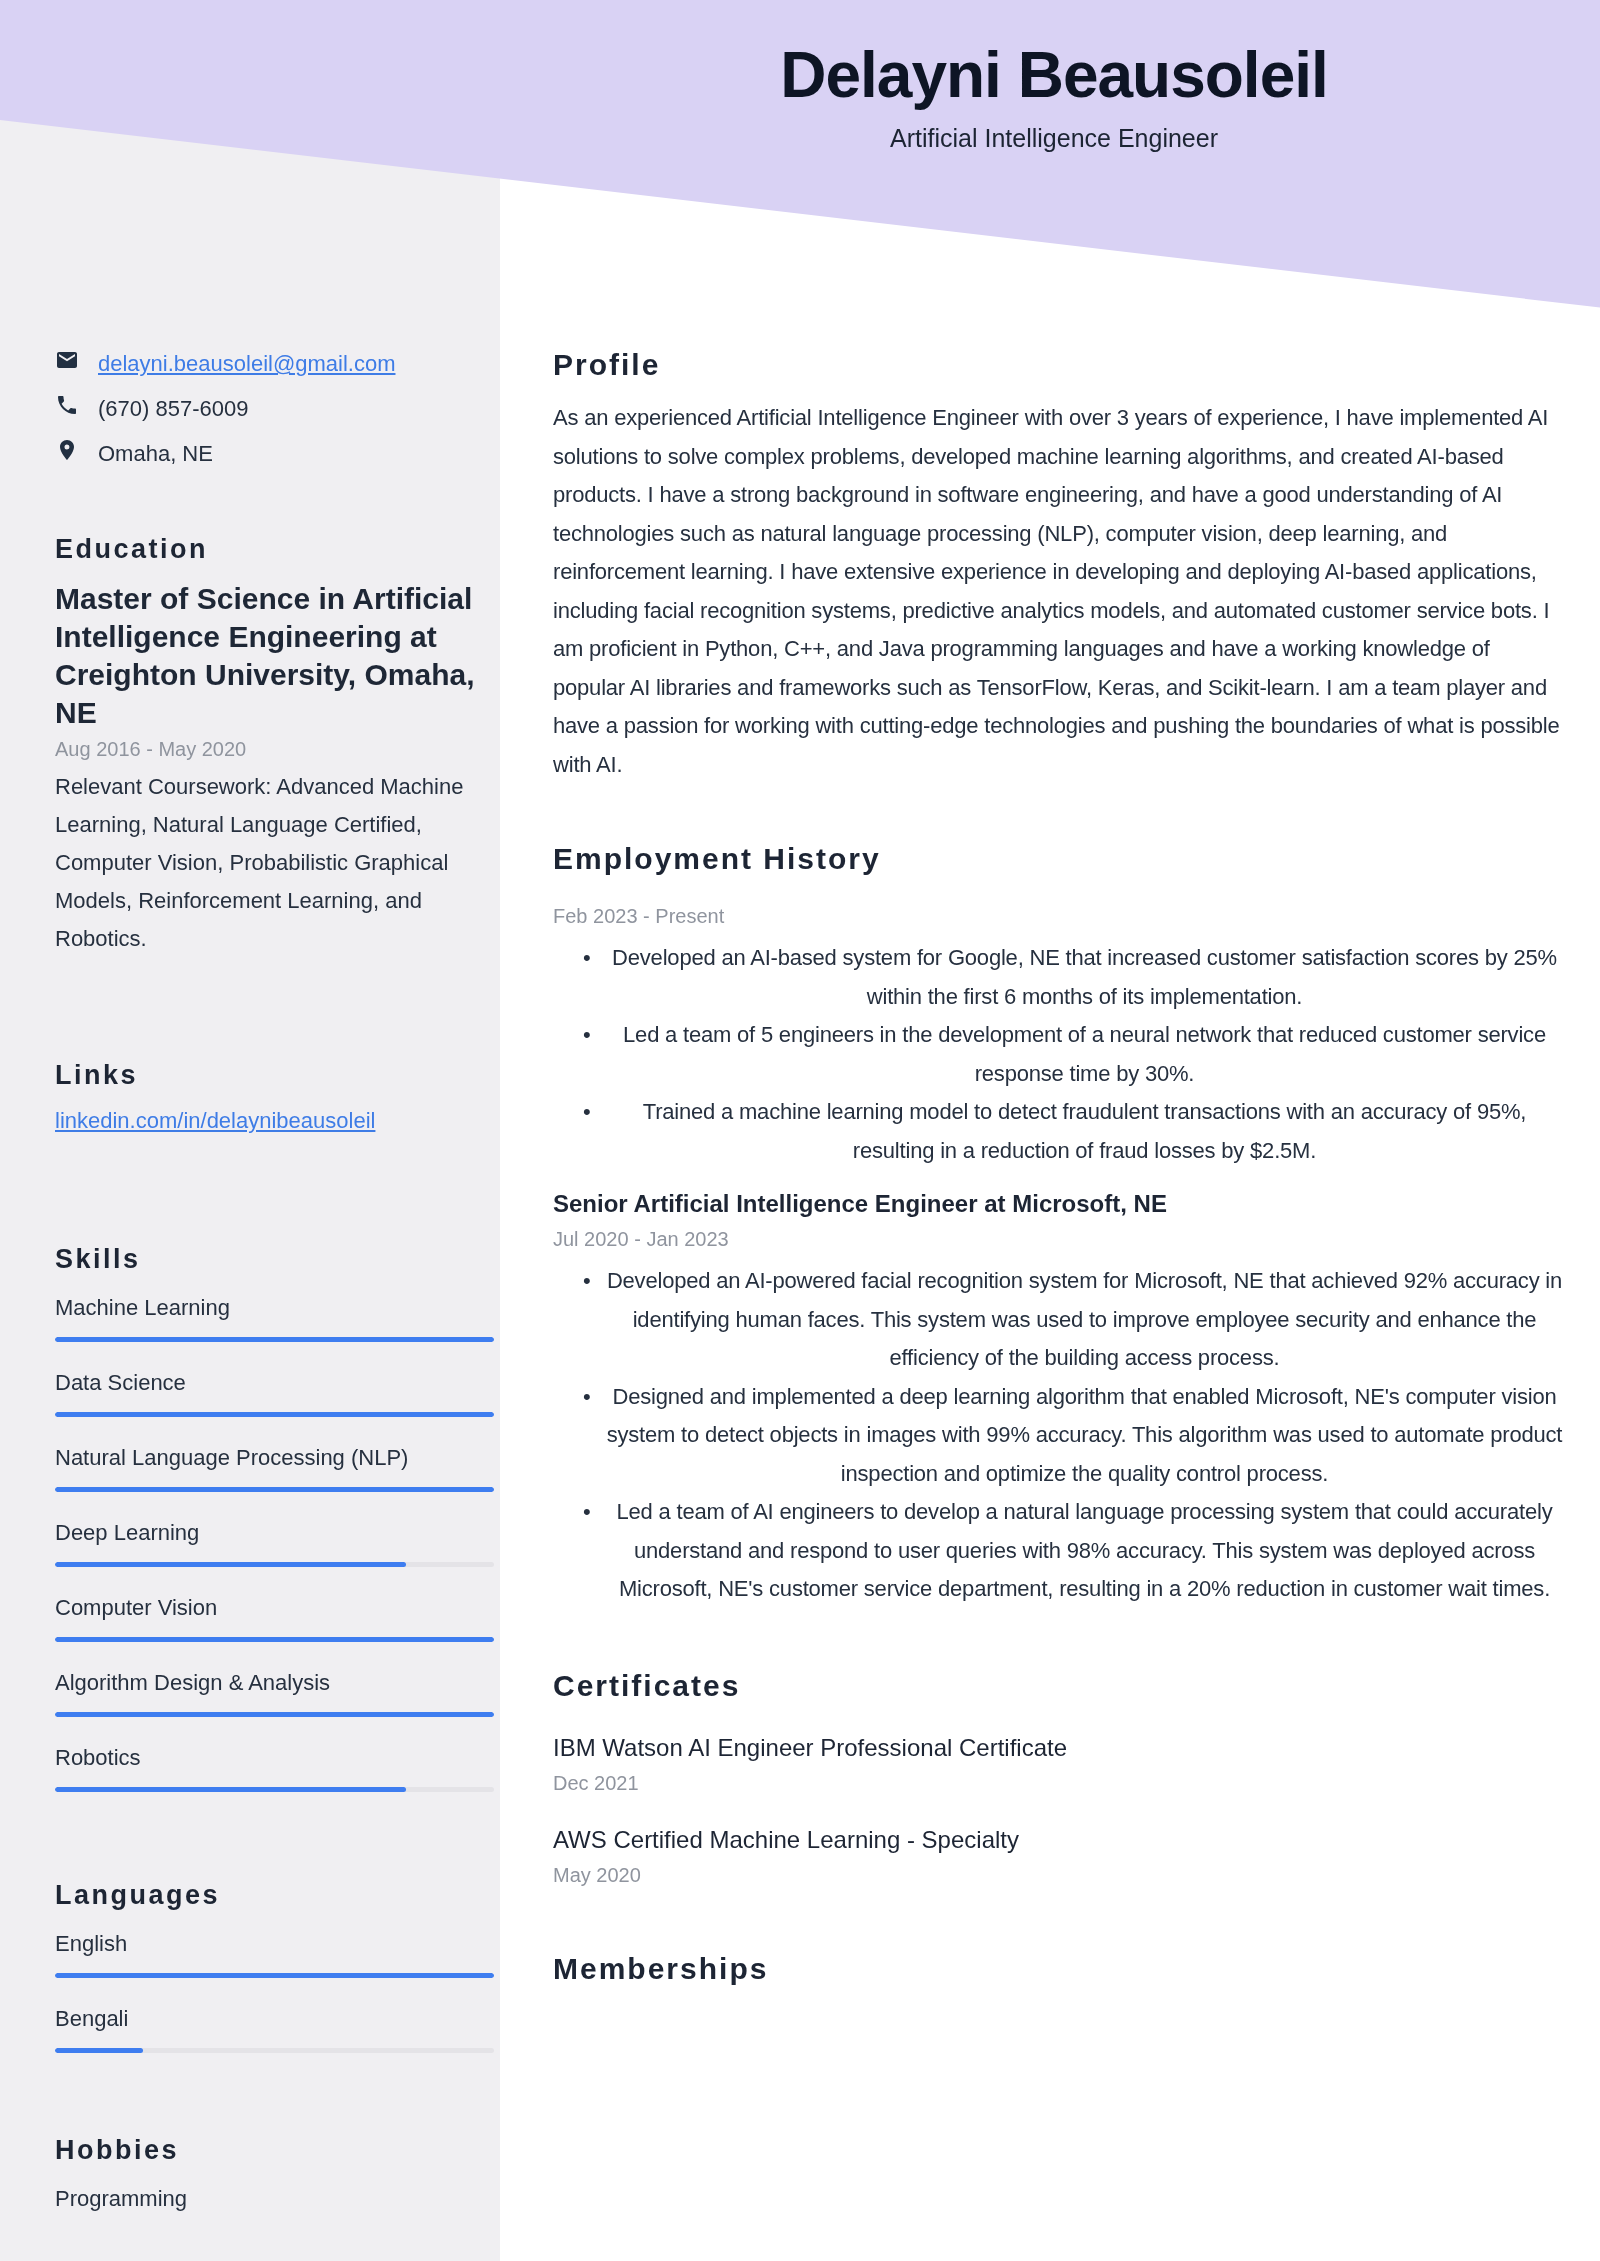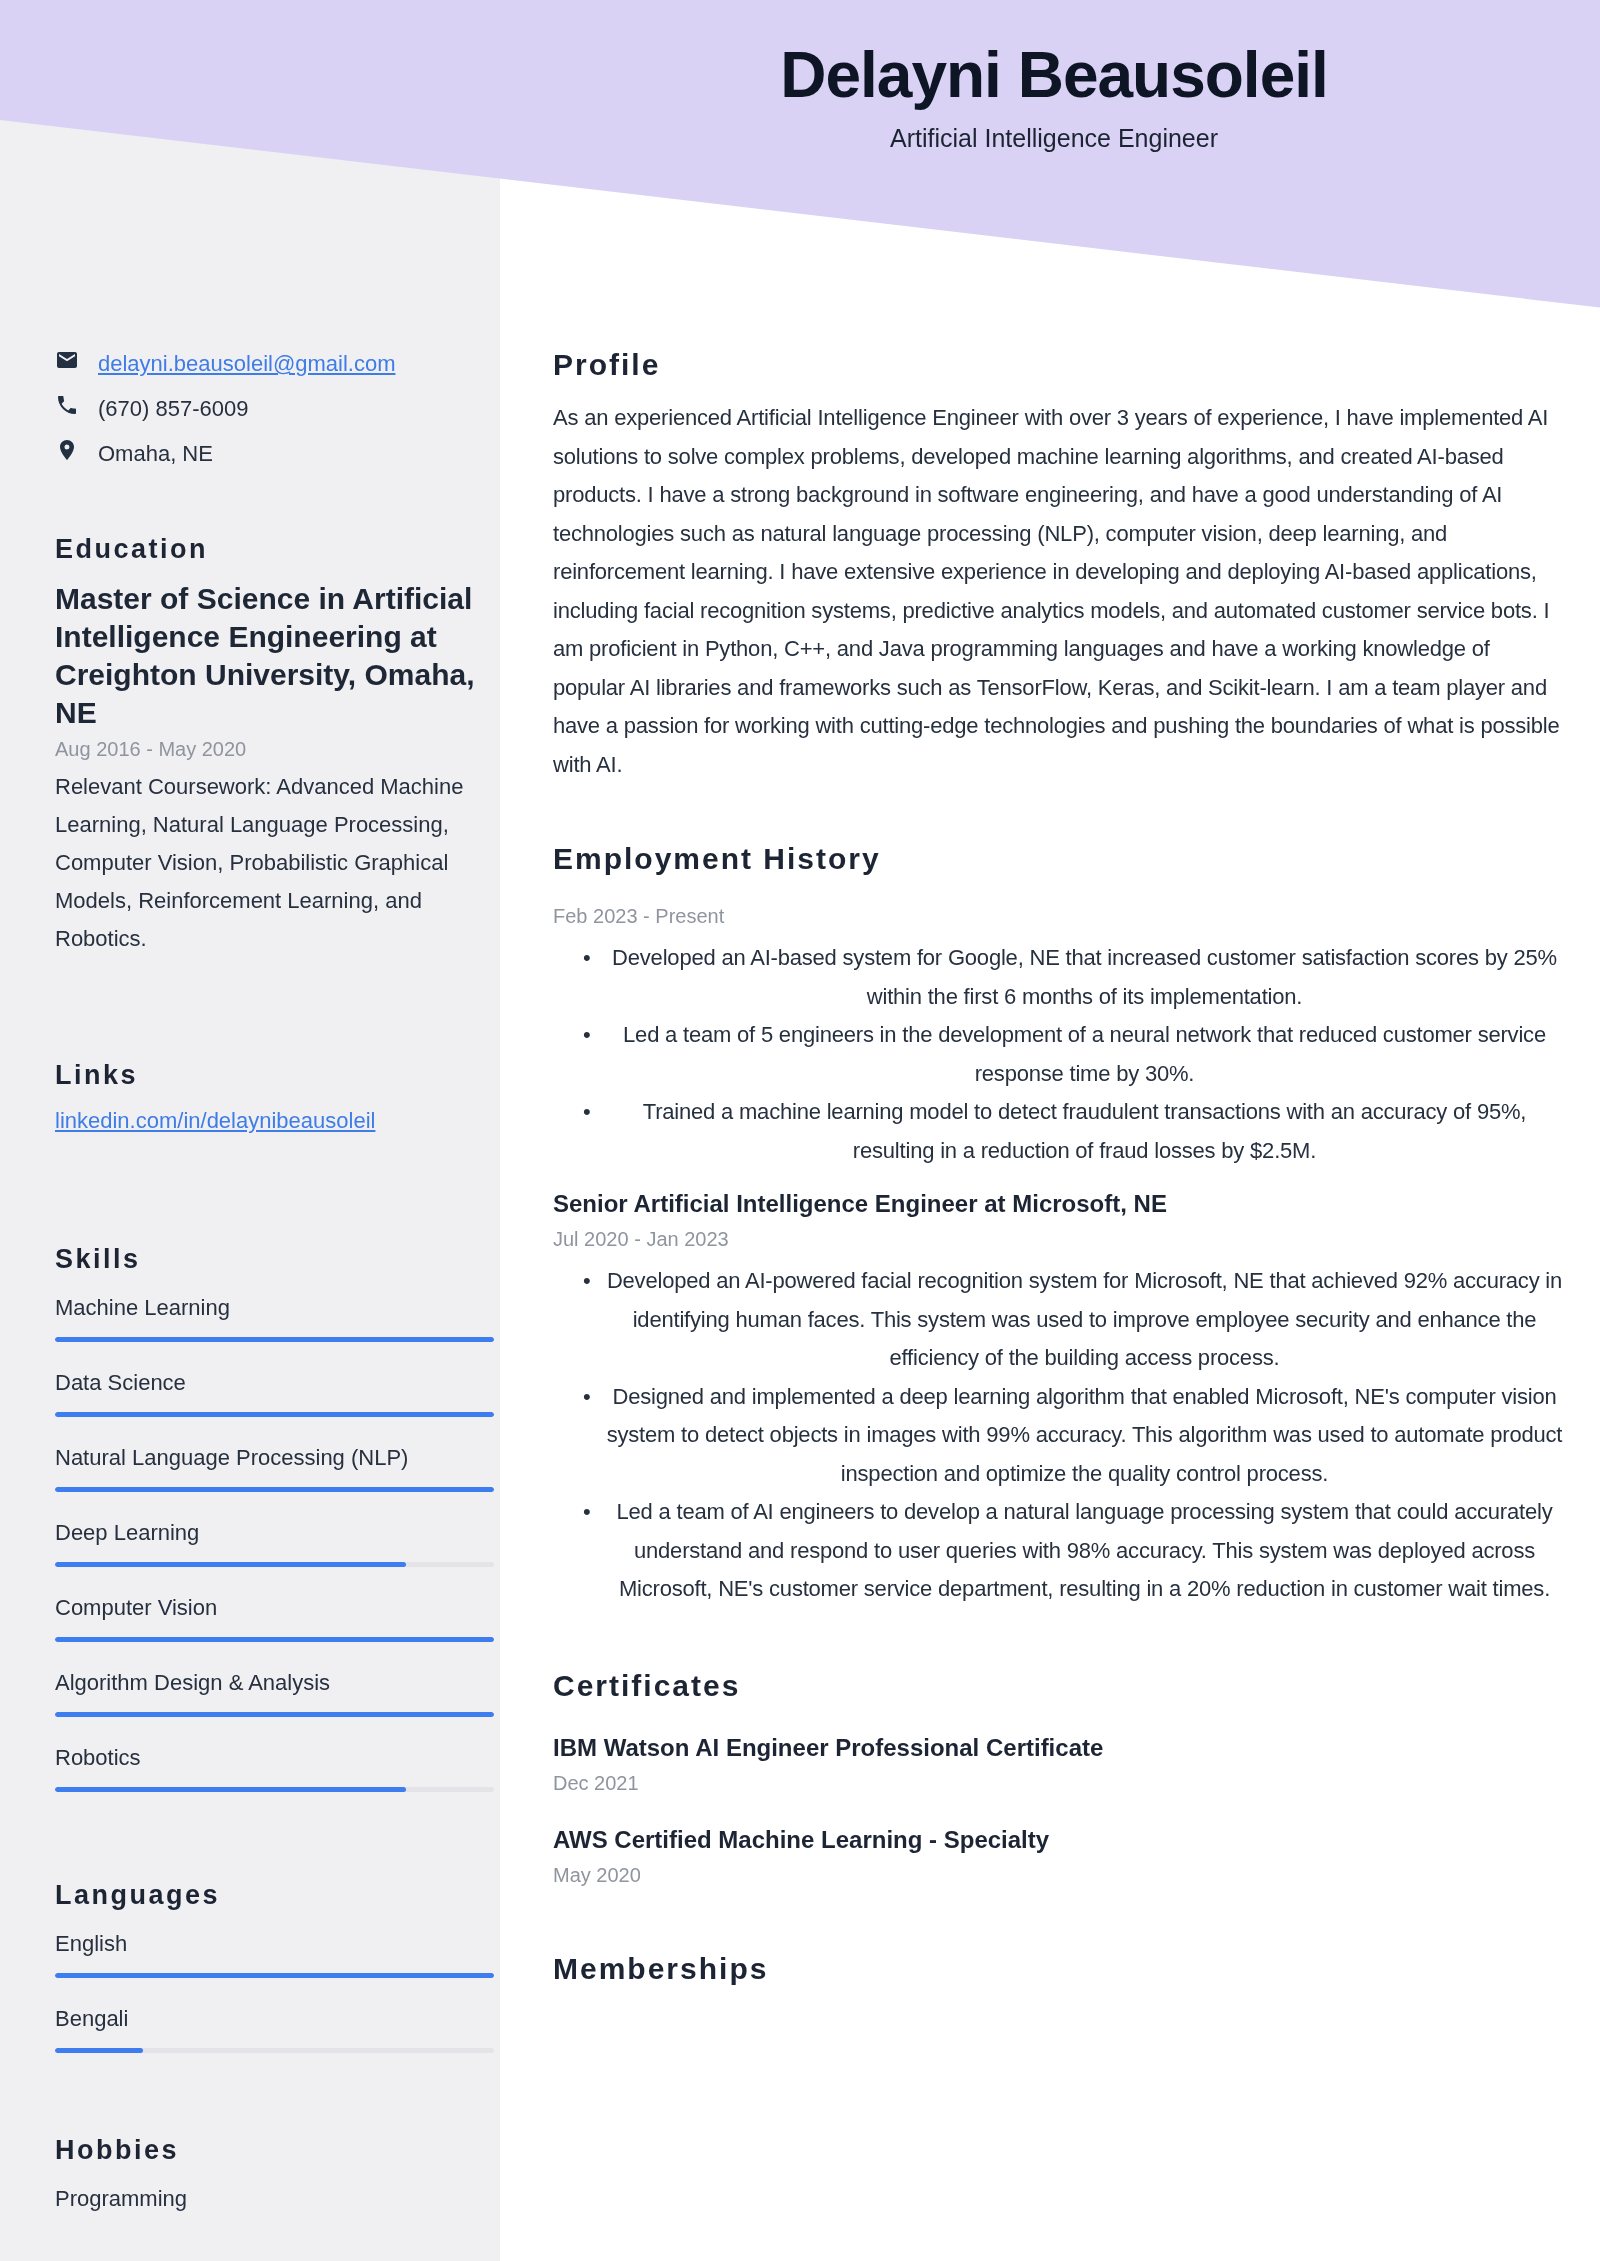--- a/index.html
+++ b/index.html
@@ -54,21 +54,21 @@
   .employment-section { margin-top:56px; }
   .job { margin-top:26px; }
   .job + .job { margin-top:18px; }
   .job-title { font-size:24px; font-weight:bold; color:#1d2534; line-height:32px; }
   .job-date { font-size:20px; color:#8f949e; line-height:26px; margin-top:6px; }
   ul.bullets { margin:10px 0 0 0; padding:0; list-style:none; }
   ul.bullets li { position:relative; padding-left:53px; font-size:22px; line-height:38.5px; letter-spacing:-0.2px;text-align:center; }
   ul.bullets li::before { content:"\2022"; position:absolute; left:30px; top:0; color:#26303f; }
   .certs-section { margin-top:58px; }
   .cert { margin-top:28px; }
-  .cert-title { font-size:24px; font-weight:bold; color:#1d2534; line-height:32px; }
+  .cert-title { font-size:24px; font-weight:normal; color:#1d2534; line-height:32px; }
   .cert-date { font-size:20px; color:#8f949e; line-height:26px; margin-top:6px; }
   .memberships-section { margin-top:62px; }
 </style>
 </head>
 <body>
 
 <div class="page">
 
   <div class="sidebar-bg"></div>
   <div class="header-band"></div>
@@ -104,21 +104,21 @@
             </svg>
         </span>
         <span>Omaha, NE</span>
       </div>
     </div>
 
     <div class="edu-section">
       <div class="side-heading">Education</div>
       <div class="degree">Master of Science in Artificial Intelligence Engineering at Creighton University, Omaha, NE</div>
       <div class="side-date">Aug 2016 - May 2020</div>
-      <div class="coursework">Relevant Coursework: Advanced Machine Learning, Natural Language Processing, Computer Vision, Probabilistic Graphical Models, Reinforcement Learning, and Robotics.</div>
+      <div class="coursework">Relevant Coursework: Advanced Machine Learning, Natural Language Certified, Computer Vision, Probabilistic Graphical Models, Reinforcement Learning, and Robotics.</div>
     </div>
 
     <div class="links-section">
       <div class="side-heading">Links</div>
       <a href="#" class="blue-link link-item">linkedin.com/in/delaynibeausoleil</a>
     </div>
 
     <div class="skills-section">
       <div class="side-heading">Skills</div>
 

